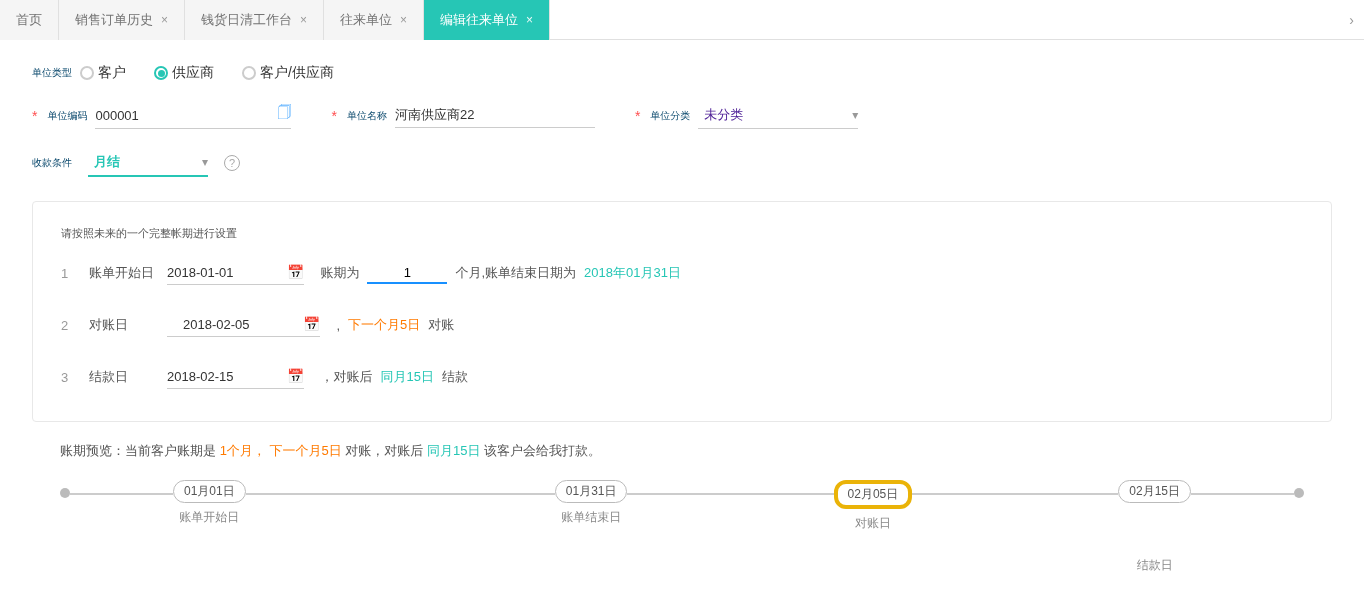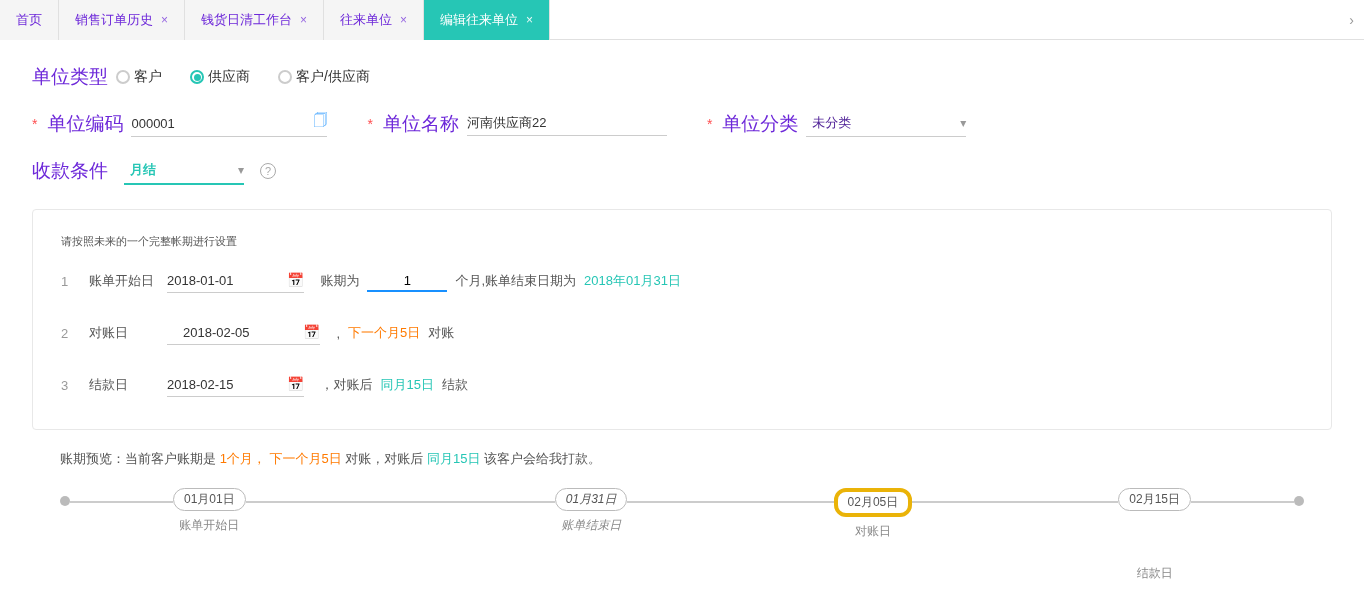--- a/index.html
+++ b/index.html
@@ -13,21 +13,21 @@
       border-bottom: 1px solid #e0e0e0;
       height: 40px;
       padding: 0 0 0 0;
     }
     .tab-item {
       display: flex;
       align-items: center;
       padding: 0 16px;
       height: 40px;
       font-size: 13px;
-      color: #6d28d9;
+      color: #737373;
       cursor: pointer;
       border-right: 1px solid #e0e0e0;
       white-space: nowrap;
       background: #f5f5f5;
     }
     .tab-item.active {
       background: #26c6b5;
       color: #fff;
     }
     .tab-item .tab-close {
@@ -63,23 +63,23 @@
       margin-bottom: 20px;
       flex-wrap: wrap;
       gap: 16px;
     }
     .form-group {
       display: flex;
       align-items: center;
       gap: 8px;
     }
     .form-label {
-      color: #6d28d9;
+      color: #0c4a6e;
       white-space: nowrap;
-      font-size: 19px;
+      font-size: 10px;
     }
     .required-mark {
       color: #ff4d4f;
       margin-right: 2px;
     }
 
     
     .radio-group {
       display: flex;
       align-items: center;
@@ -381,21 +381,21 @@
 
       <div style="flex:1;height:2px;background:#ccc;margin-top:13px;"></div>
 
       <div style="display:flex;flex-direction:column;align-items:center;flex-shrink:0;">
         <div style="border:1px solid #bbb;border-radius:12px;padding:2px 10px;font-size:12px;color:#555;background:#fff;white-space:nowrap;">01月01日</div>
         <div style="font-size:12px;color:#888;margin-top:6px;">账单开始日</div>
       </div>
 
       <div style="flex:3;height:2px;background:#ccc;margin-top:13px;"></div>
 
-      <div style="display:flex;flex-direction:column;align-items:center;flex-shrink:0;font-style:italic;">
+      <div style="display:flex;flex-direction:column;align-items:center;flex-shrink:0;">
         <div style="border:1px solid #bbb;border-radius:12px;padding:2px 10px;font-size:12px;color:#555;background:#fff;white-space:nowrap;">01月31日</div>
         <div style="font-size:12px;color:#888;margin-top:6px;">账单结束日</div>
       </div>
 
       <div style="flex:2;height:2px;background:#ccc;margin-top:13px;"></div>
 
       <div style="display:flex;flex-direction:column;align-items:center;flex-shrink:0;">
         <div style="border:4px solid #eab308;border-radius:12px;padding:2px 10px;font-size:12px;color:#555;background:#fff;white-space:nowrap;">02月05日</div>
         <div style="font-size:12px;color:#888;margin-top:6px;">对账日</div>
       </div>

